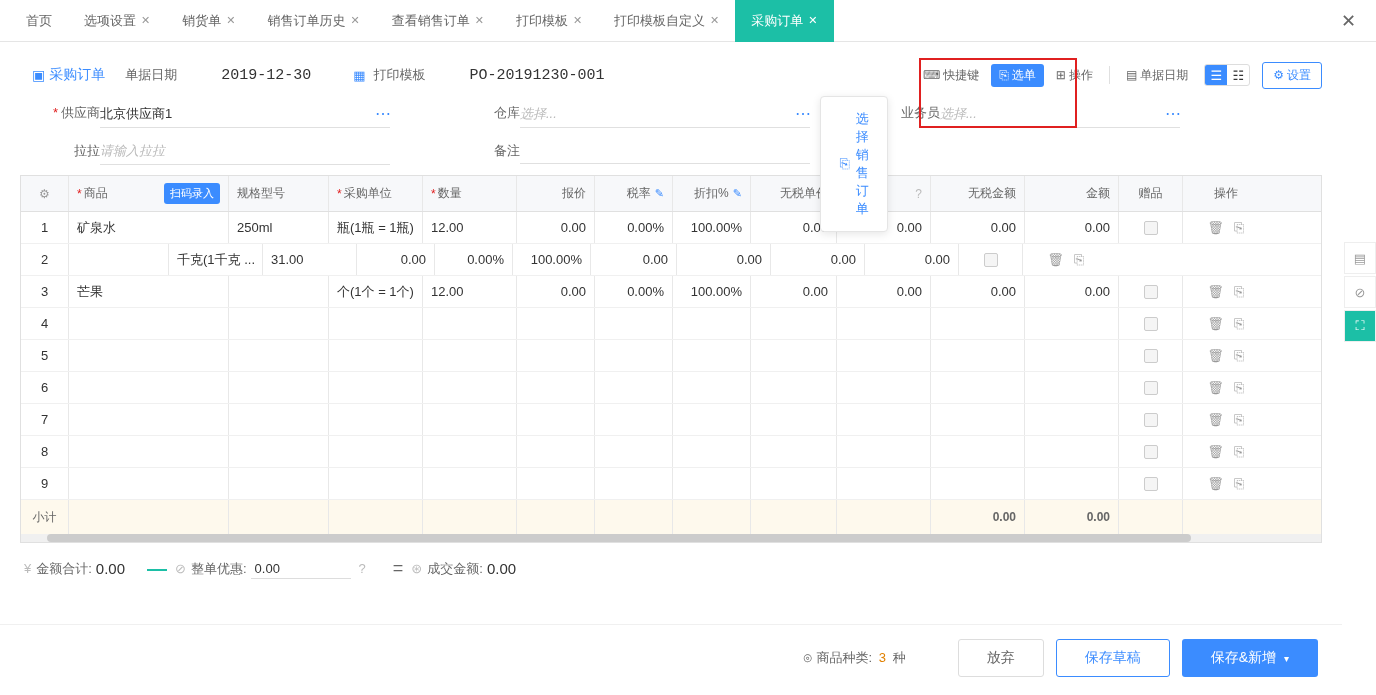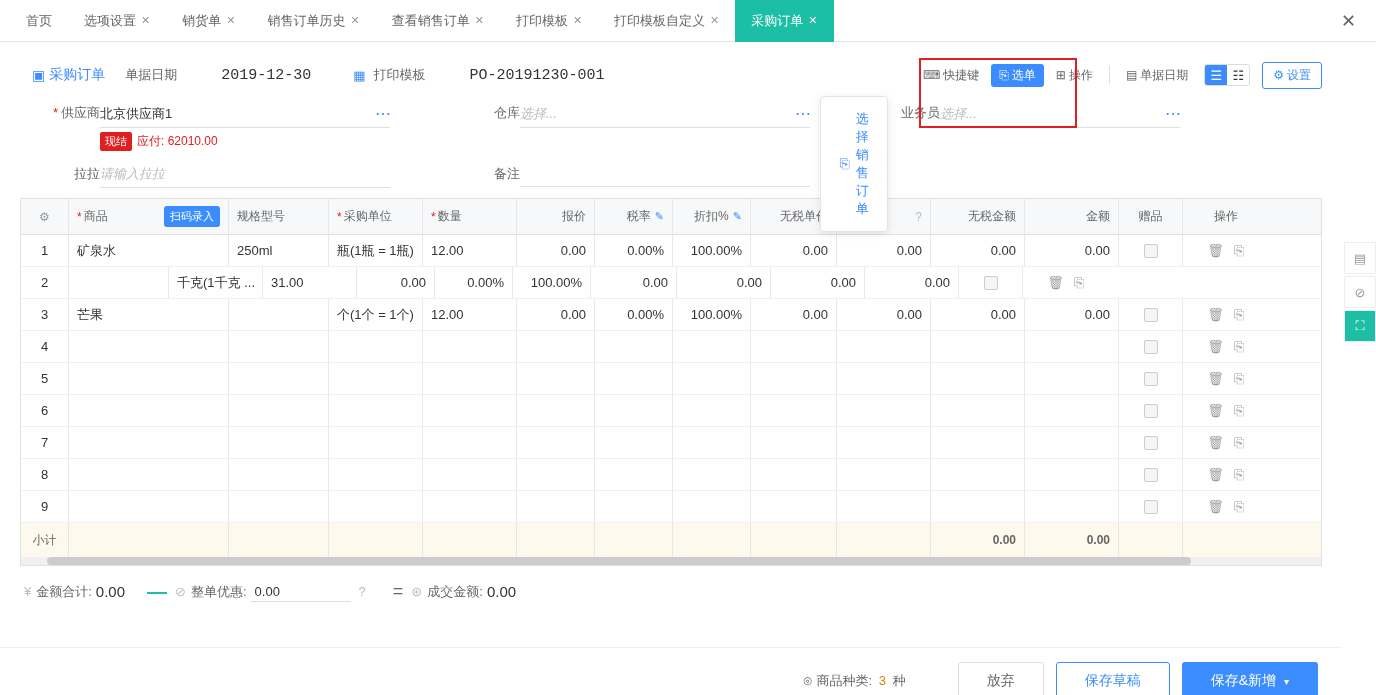--- a/index.html
+++ b/index.html
@@ -199,24 +199,20 @@
   </div>
 </div>
 
 <div class="form-row">
   <div class="form-field">
     <div class="form-label"><span class="req">*</span><span>供应商</span></div>
     <div class="form-content">
       <div class="form-input-line">
         <span>北京供应商1</span>
         <span class="more-btn">⋯</span>
-      </div>
-      <div class="supplier-badges">
-        <span class="badge-red">现结</span>
-        <span class="amount-text">应付: 62010.00</span>
       </div>
     </div>
   </div>
   <div class="form-field">
     <div class="form-label"><span>仓库</span></div>
     <div class="form-content">
       <div class="form-input-line">
         <span class="placeholder">选择...</span>
         <span class="more-btn">⋯</span>
       </div>

